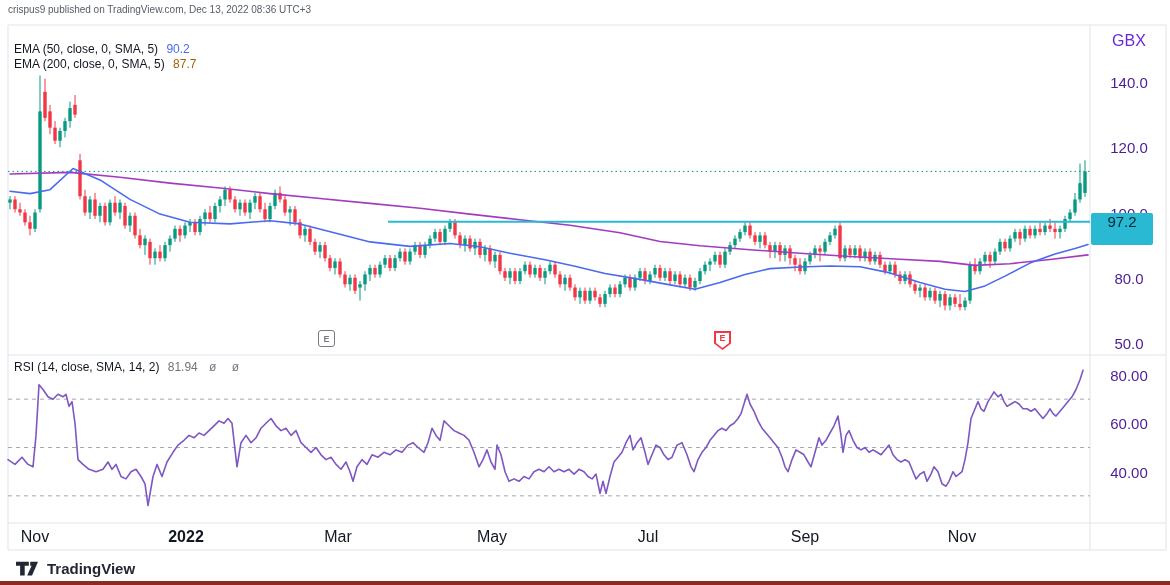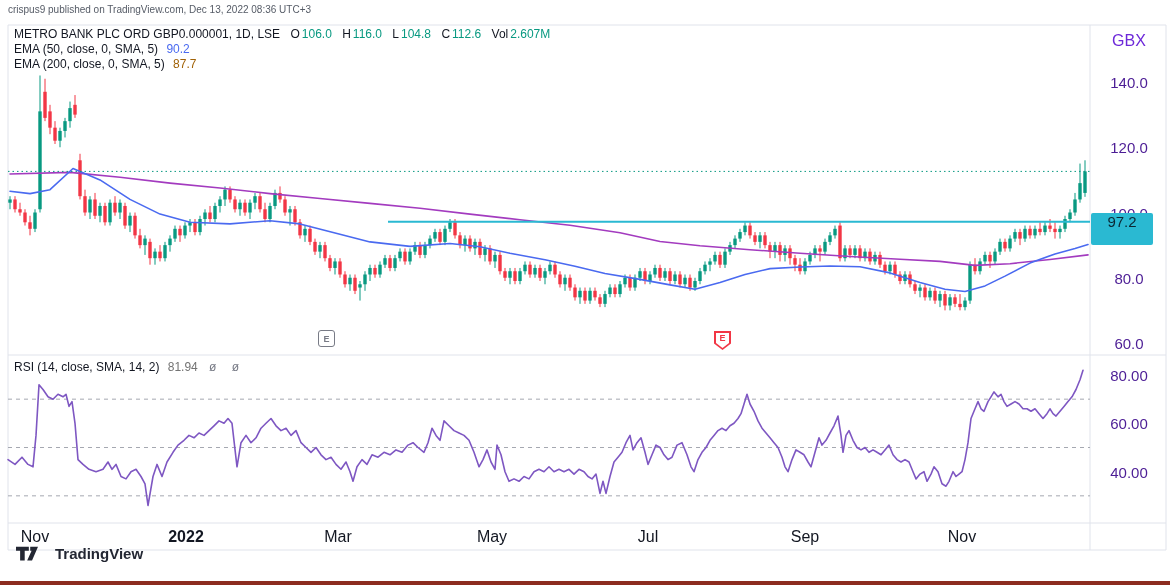--- a/index.html
+++ b/index.html
@@ -24,21 +24,21 @@
   .ttick.bold{font-weight:bold;}
   .ev-square{width:15px;height:15px;border:1.5px solid #787b86;border-radius:3px;background:#fff;
              color:#787b86;font-size:9px;font-weight:bold;display:flex;align-items:center;justify-content:center;}
   .ev-shield{width:17px;height:19px;}
   .ev-shield .outer{position:absolute;left:0;top:0;width:17px;height:19px;background:#f23645;
     clip-path:polygon(0 0,100% 0,100% 66%,50% 100%,0 66%);}
   .ev-shield .inner{position:absolute;left:2px;top:2px;width:13px;height:15px;background:#fff;
     clip-path:polygon(0 0,100% 0,100% 66%,50% 100%,0 66%);}
   .ev-shield .glyph{position:absolute;left:0;top:2px;width:17px;text-align:center;
     color:#f23645;font-size:9px;font-weight:bold;}
-  .logo{left:16px;top:545px;display:flex;align-items:center;gap:17px;justify-content:center;}
+  .logo{left:16px;top:560px;display:flex;align-items:center;gap:9px;justify-content:center;}
   .logo .txt{font-size:15px;font-weight:600;color:#232733;}
   .bottom-strip{left:0;top:581px;width:1170px;height:4px;background:#8c2c20;}
   .axis-hit{background:transparent;}
 </style>
 </head>
 <body>
 
 <div id="app">
 
   <div class="abs attribution">crispus9 published on TradingView.com, Dec 13, 2022 08:36 UTC+3</div>
@@ -486,28 +486,20 @@
       <rect x="1078.3" y="183.1375" width="3.4" height="16.3125" fill="#089981"></rect>
       <line x1="1085" y1="160.3" x2="1085" y2="196.84000000000003" stroke="#089981" stroke-width="1"></line>
       <rect x="1083.3" y="171.39250000000004" width="3.4" height="21.53249999999997" fill="#089981"></rect>
       <polyline points="10,174.0 70,172.4 120,177.3 170,183.1 220,188.0 270,193.6 320,198.5 370,203.4 420,208.3 470,214.1 520,219.7 570,225.2 620,232.7 660,241.5 700,245.8 750,249.7 800,253.3 850,256.5 900,259.2 940,261.4 975,265.4 1010,263.7 1050,259.5 1088,254.9" fill="none" stroke="#a33bbf" stroke-width="1.6" stroke-linejoin="round" stroke-linecap="round"></polyline>
       <polyline points="10,191.3 30,193.6 50,189.7 73,168.5 100,179.9 130,199.4 160,214.1 190,222.3 230,223.9 270,220.7 300,223.9 338,233.7 370,241.9 410,246.4 450,243.5 480,246.8 510,253.3 545,259.8 575,266.3 605,273.5 640,279.4 670,284.9 695,289.2 720,282.6 745,274.5 770,268.6 800,267.0 830,266.0 860,266.7 890,272.9 920,282.6 945,289.2 965,291.5 985,285.9 1005,276.1 1030,263.1 1055,253.9 1075,248.4 1088,244.5" fill="none" stroke="#4a6af0" stroke-width="1.6" stroke-linejoin="round" stroke-linecap="round"></polyline>
       <line x1="8" y1="171.39250000000004" x2="1090" y2="171.39250000000004" stroke="#089981" stroke-width="1" stroke-dasharray="1.5,3"></line>
       <line x1="388" y1="221.635" x2="1090" y2="221.635" stroke="#2ab9d2" stroke-width="2"></line>
       <polyline points="8,459.6 15,464.4 22,457.2 28,464.4 33,466.8 36,435.4 39,384.7 43,389.5 48,396.8 53,399.2 58,394.3 63,396.8 66,394.3 69,406.4 72,401.6 75,423.3 78,459.6 83,464.4 89,469.3 96,471.7 103,469.3 108,462.0 112,469.3 116,464.4 121,476.5 126,478.9 131,471.7 136,469.3 141,476.5 145,483.8 148,505.5 153,476.5 157,464.4 162,476.5 167,462.0 173,452.3 178,445.1 184,440.3 189,435.4 194,437.8 199,433.0 204,435.4 209,430.6 214,425.8 219,420.9 224,423.3 228,418.5 232,423.3 237,466.8 241,442.7 246,435.4 251,442.7 256,437.8 261,428.2 266,423.3 271,418.5 276,425.8 281,430.6 286,428.2 291,435.4 296,430.6 301,442.7 306,447.5 311,452.3 316,447.5 321,454.8 326,459.6 331,457.2 336,464.4 341,469.3 346,462.0 350,471.7 353,481.3 357,466.8 362,459.6 367,464.4 372,454.8 378,457.2 384,452.3 390,454.8 396,449.9 402,452.3 408,445.1 413,442.7 418,447.5 424,452.3 428,442.7 432,428.2 436,435.4 440,440.3 444,420.9 449,425.8 454,430.6 459,433.0 464,435.4 469,440.3 474,452.3 479,466.8 483,459.6 487,449.9 491,462.0 495,469.3 497,445.1 501,454.8 505,471.7 509,481.3 514,478.9 519,481.3 524,476.5 529,478.9 534,471.7 539,469.3 544,471.7 549,466.8 554,471.7 559,469.3 564,471.7 569,469.3 574,474.1 579,469.3 584,471.7 588,476.5 592,478.9 596,474.1 600,493.4 603,481.3 606,493.4 610,476.5 614,462.0 618,457.2 622,452.3 626,442.7 630,435.4 633,449.9 637,442.7 641,437.8 645,452.3 648,464.4 652,454.8 656,445.1 660,447.5 664,454.8 668,459.6 672,457.2 677,445.1 682,442.7 687,454.8 691,466.8 694,471.7 698,459.6 702,452.3 706,447.5 710,440.3 714,435.4 718,430.6 722,428.2 726,430.6 730,425.8 734,423.3 738,418.5 741,413.7 744,404.0 747,394.3 750,404.0 754,411.3 758,420.9 762,428.2 766,433.0 770,437.8 774,442.7 778,447.5 782,457.2 785,466.8 788,471.7 792,459.6 796,449.9 800,452.3 804,454.8 808,462.0 811,466.8 815,452.3 819,437.8 822,445.1 826,440.3 830,433.0 834,425.8 838,416.1 841,435.4 843,452.3 846,435.4 849,430.6 853,440.3 857,447.5 861,449.9 865,447.5 869,452.3 873,449.9 877,452.3 881,454.8 885,449.9 889,445.1 893,454.8 897,459.6 901,462.0 905,459.6 909,462.0 913,471.7 916,478.9 920,474.1 924,471.7 927,481.3 931,474.1 934,466.8 938,471.7 942,483.8 946,486.2 949,481.3 953,471.7 956,476.5 959,474.1 962,471.7 965,459.6 968,442.7 971,418.5 975,408.8 978,401.6 981,408.8 984,411.3 988,401.6 991,396.8 994,391.9 998,396.8 1001,394.3 1004,401.6 1007,406.4 1011,404.0 1015,401.6 1019,404.0 1023,408.8 1027,408.8 1031,411.3 1035,408.8 1039,413.7 1043,418.5 1047,413.7 1050,408.8 1053,413.7 1056,416.1 1060,411.3 1064,406.4 1068,401.6 1072,396.8 1076,389.5 1080,379.8 1083,370.2" fill="none" stroke="#7e57c2" stroke-width="1.6" stroke-linejoin="round" stroke-linecap="round"></polyline>
     </svg>
 
-  <div class="abs legend" style="top:27px;">
-    <span class="lbl">METRO BANK PLC ORD GBP0.000001, 1D, LSE</span>
-    <span class="k">O</span><span class="v-teal">106.0</span>
-    <span class="k">H</span><span class="v-teal">116.0</span>
-    <span class="k">L</span><span class="v-teal">104.8</span>
-    <span class="k">C</span><span class="v-teal">112.6</span>
-    <span class="k">Vol</span><span class="v-teal">2.607M</span>
-  </div>
   <div class="abs legend" style="top:42px;">
     <span class="lbl">EMA (50, close, 0, SMA, 5)</span>
     <span class="v-blue">90.2</span>
   </div>
   <div class="abs legend" style="top:57px;">
     <span class="lbl">EMA (200, close, 0, SMA, 5)</span>
     <span class="v-purple">87.7</span>
   </div>
   <div class="abs legend" style="top:360px;">
     <span class="lbl">RSI (14, close, SMA, 14, 2)</span>
@@ -516,21 +508,21 @@
   </div>
 
   <div class="abs gbx">GBX</div>
   <div class="abs axis-hit" style="left:1090px;top:25px;width:80px;height:498px;"></div>
   <div class="abs axis-hit" style="left:8px;top:523px;width:1082px;height:27px;"></div>
   <div id="price-ticks">
       <div class="abs ptick" style="top: 74px;">140.0</div>
       <div class="abs ptick" style="top: 139.25px;">120.0</div>
       <div class="abs ptick" style="top: 204.5px;">100.0</div>
       <div class="abs ptick" style="top: 269.75px;">80.0</div>
-      <div class="abs ptick" style="top: 335px;">60.0</div>
+      <div class="abs ptick" style="top: 335px;">50.0</div>
     </div>
   <div id="rsi-ticks">
       <div class="abs ptick" style="top: 367px;">80.00</div>
       <div class="abs ptick" style="top: 415.334px;">60.00</div>
       <div class="abs ptick" style="top: 463.668px;">40.00</div>
     </div>
   <div id="time-ticks">
       <div class="abs ttick" style="left: -5px;">Nov</div>
       <div class="abs ttick bold" style="left: 146px;">2022</div>
       <div class="abs ttick" style="left: 298px;">Mar</div>

